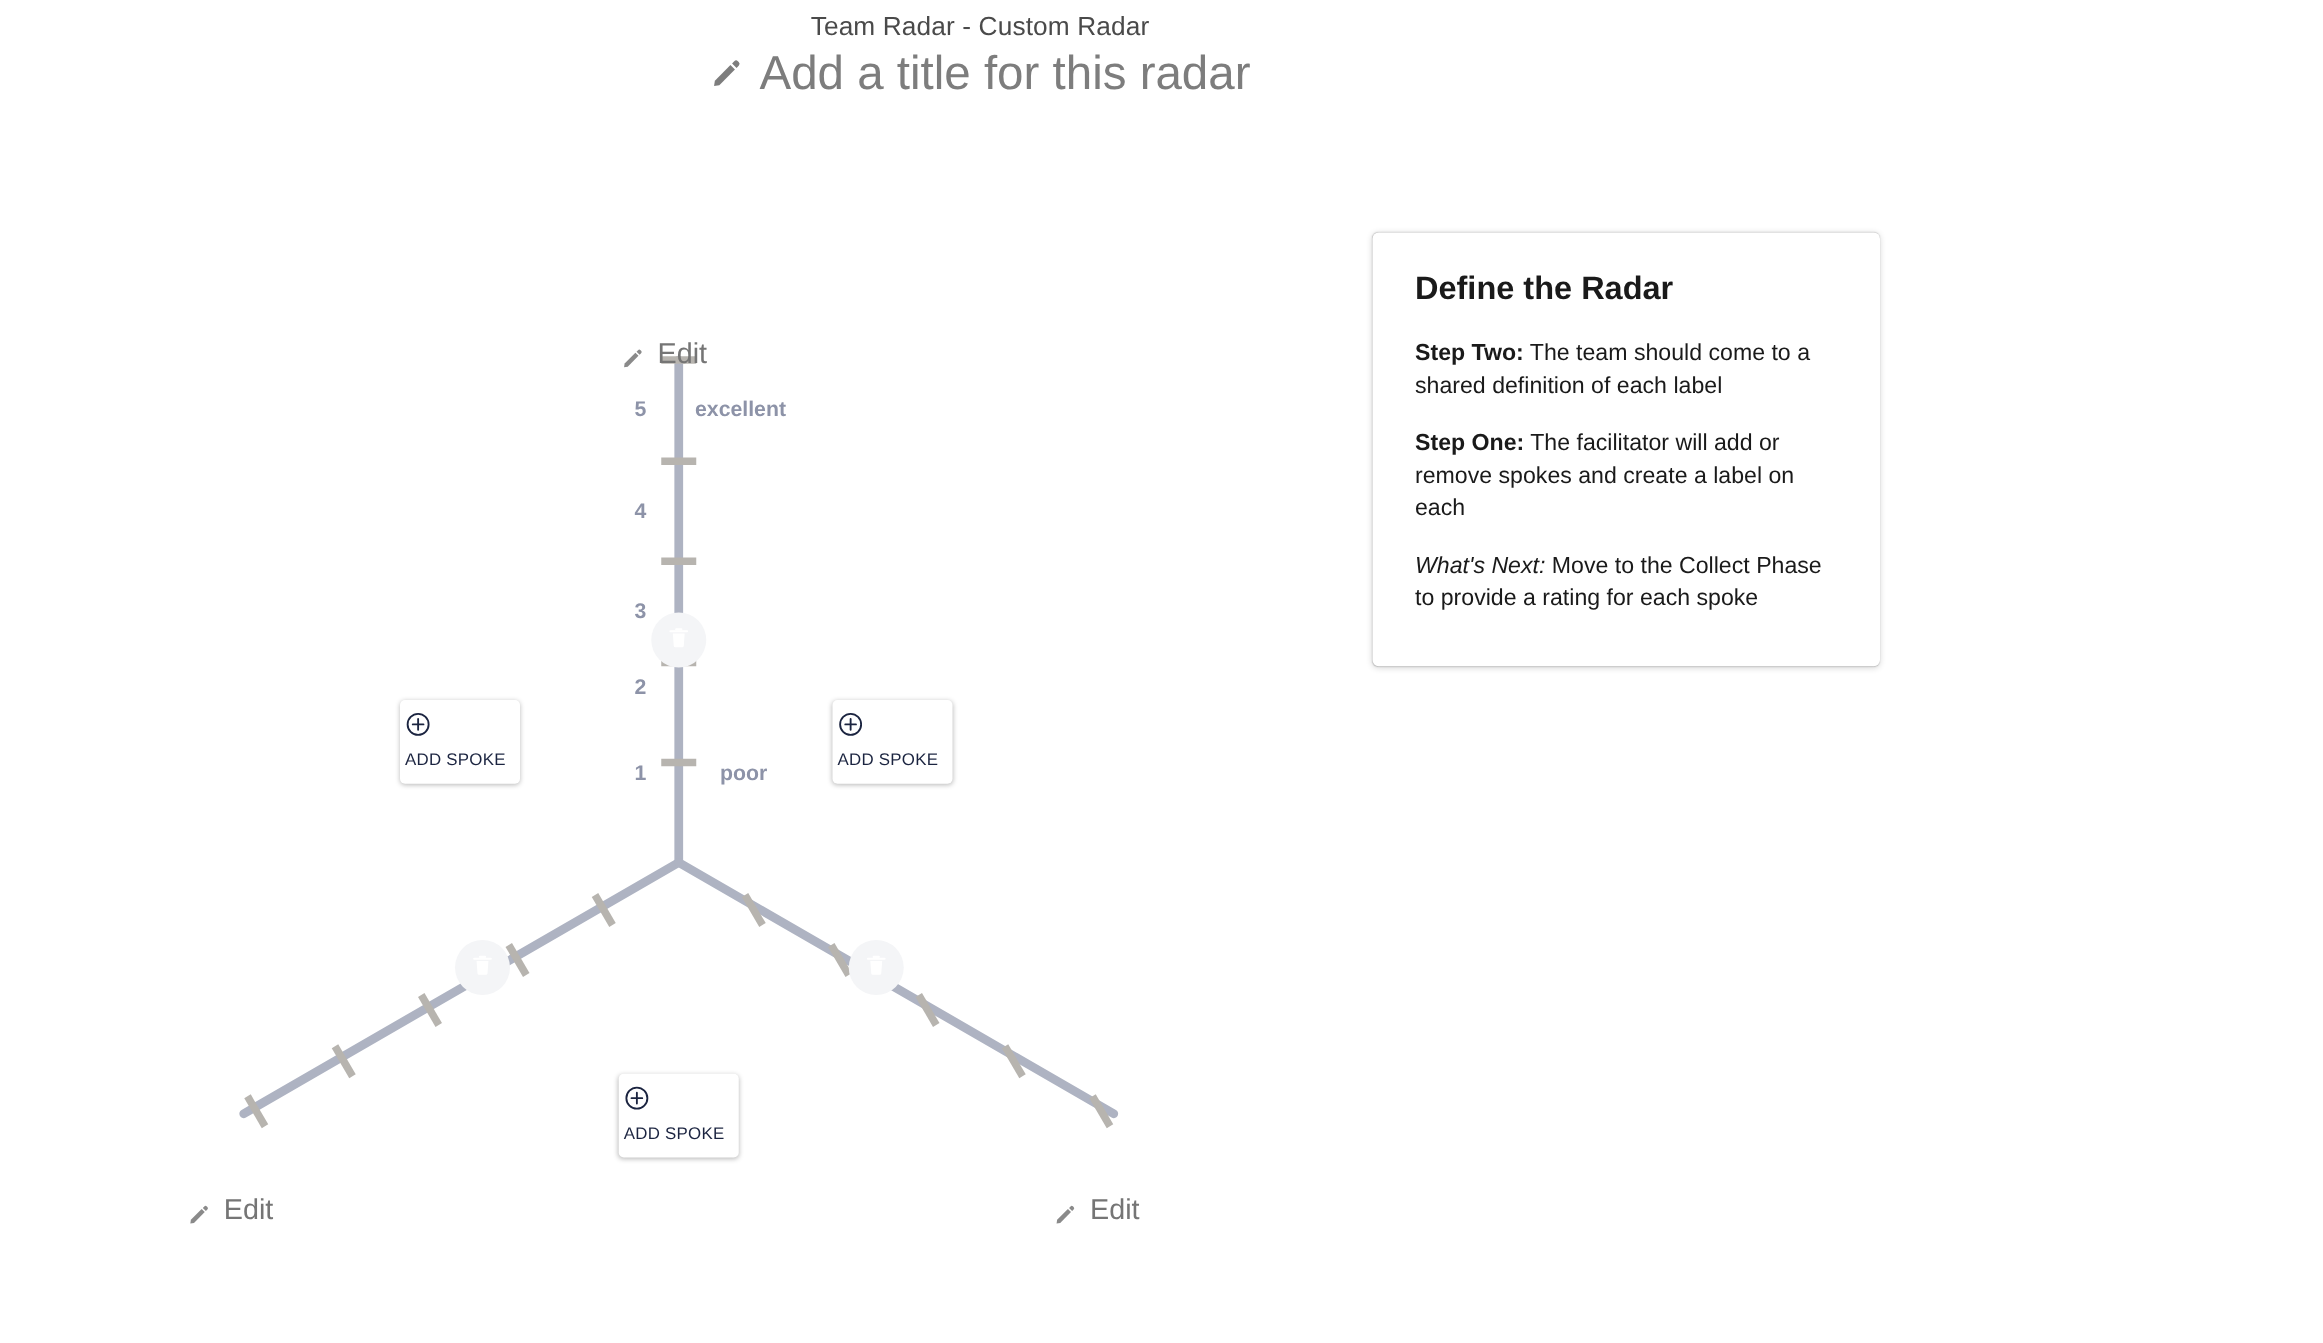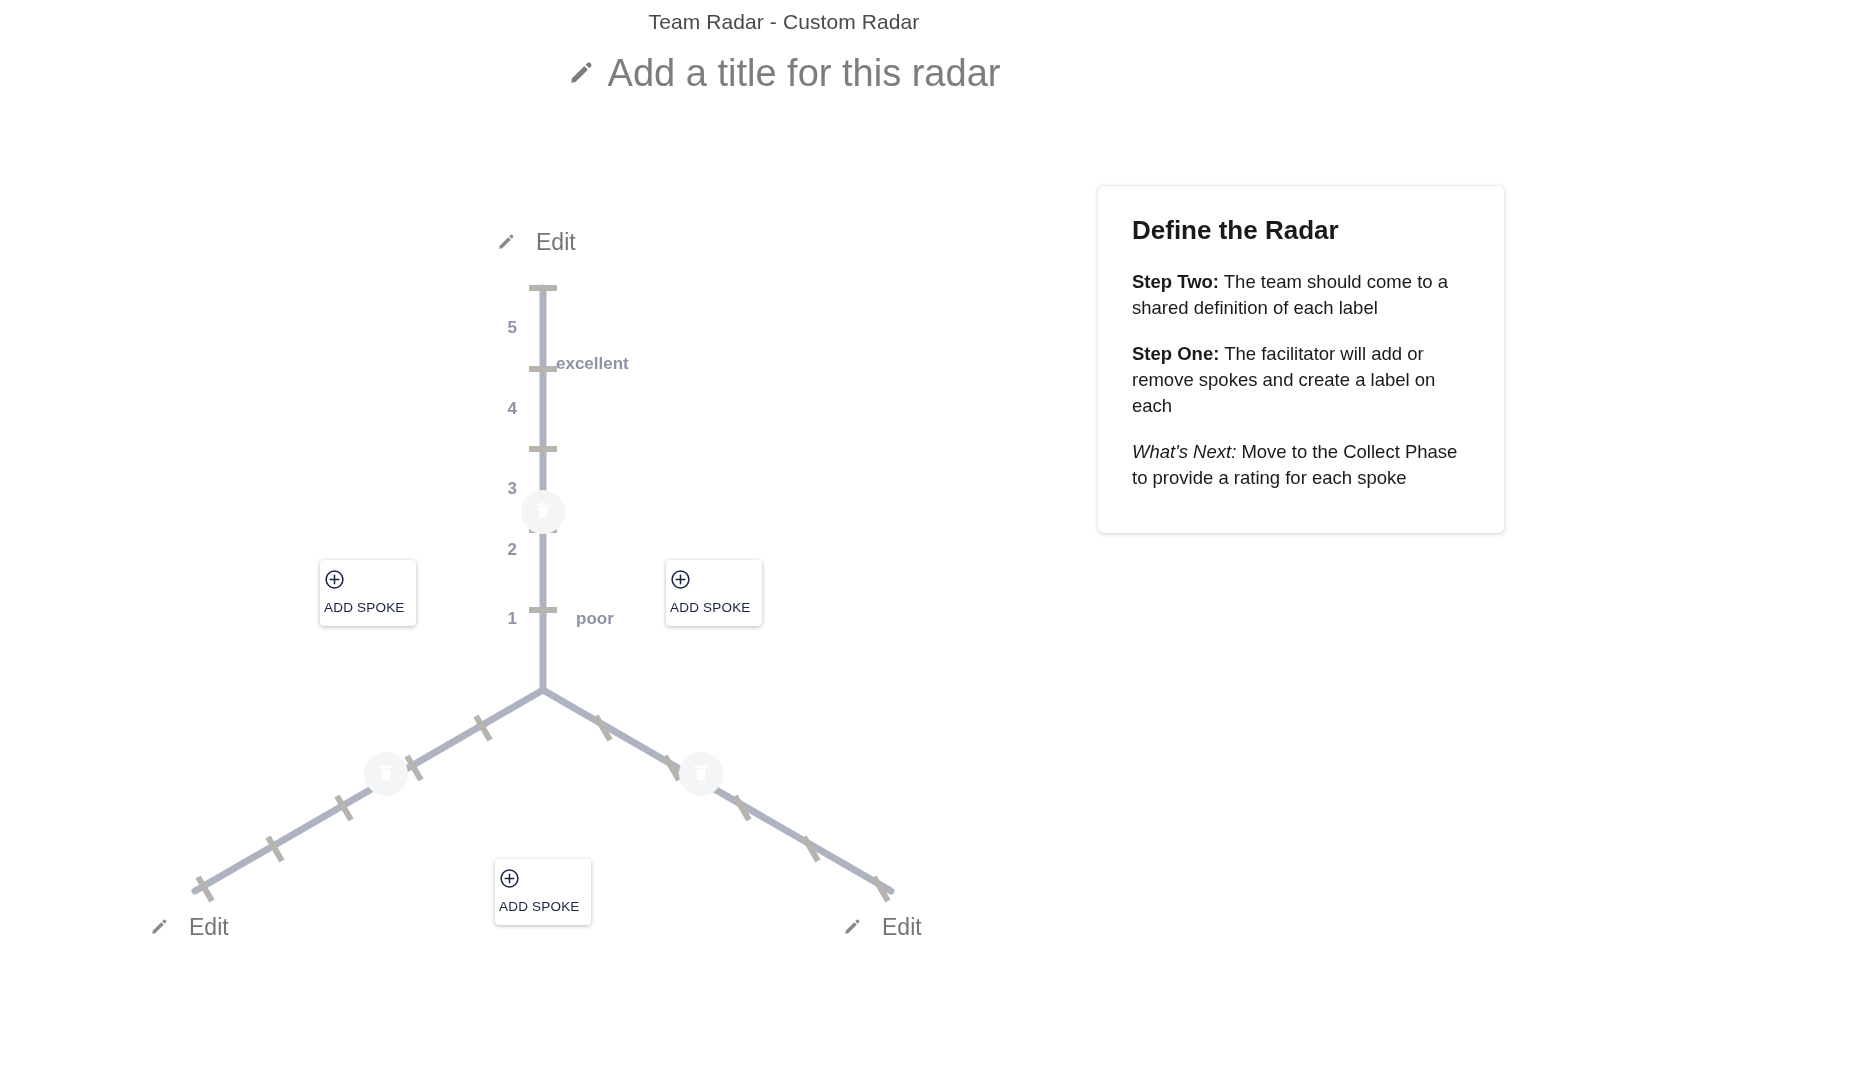--- a/index.html
+++ b/index.html
@@ -29,21 +29,20 @@
     text-align: center;
     padding-top: 8px;
   }
   .breadcrumb {
     font-size: 21px;
     color: #4a4a4a;
     letter-spacing: 0.1px;
     line-height: 28px;
   }
   .radar-title-row {
-    margin-top: 14px;
     display: flex;
     align-items: center;
     justify-content: center;
     gap: 14px;
     cursor: pointer;
   }
   .radar-title-text {
     font-size: 38px;
     font-weight: 400;
     color: #7d7d7d;
@@ -74,23 +73,24 @@
     color: #8d93a8;
     line-height: 17px;
     white-space: nowrap;
   }
   .tick-num { text-align: right; }
 
   
   .spoke-edit {
     position: absolute;
     display: flex;
-    align-items: center;
-    gap: 21px;
+    align-items: flex-end;
+    gap: 11px;
     cursor: pointer;
+    margin-top: 40px;
   }
   .spoke-edit .edit-text {
     font-size: 23px;
     color: #757575;
     line-height: 28px;
   }
 
   
   .add-spoke {
     position: absolute;
@@ -198,21 +198,21 @@
 
         <line x1="596" y1="716" x2="610" y2="740"></line>
         <line x1="665" y1="756" x2="679" y2="780"></line>
         <line x1="735" y1="796" x2="749" y2="820"></line>
         <line x1="804" y1="837" x2="818" y2="861"></line>
         <line x1="874" y1="877" x2="888" y2="901"></line>
       </g>
     </svg>
 
     <div class="tick-num" style="left:485px; top:319px; width:32px;">5</div>
-    <div class="qual-label" style="left:556px; top:319px;margin-top:36px;">excellent</div>
+    <div class="qual-label" style="left:556px; top:319px;">excellent</div>
 
     <div class="tick-num" style="left:485px; top:400px; width:32px;">4</div>
 
     <div class="tick-num" style="left:485px; top:480px; width:32px;">3</div>
 
     <div class="tick-num" style="left:485px; top:541px; width:32px;">2</div>
 
     <div class="tick-num" style="left:485px; top:610px; width:32px;">1</div>
     <div class="qual-label" style="left:576px; top:610px;">poor</div>
 

